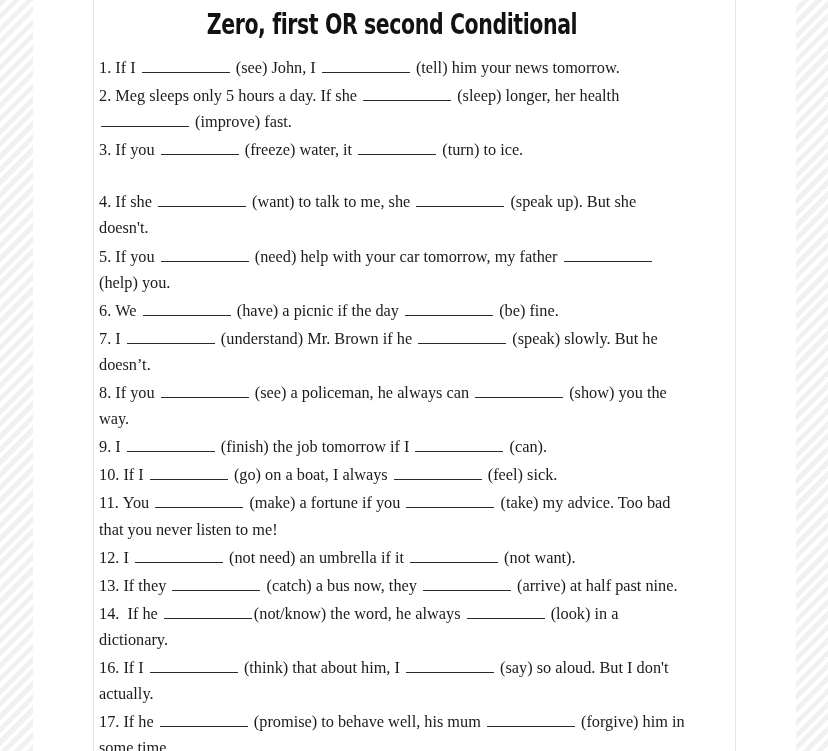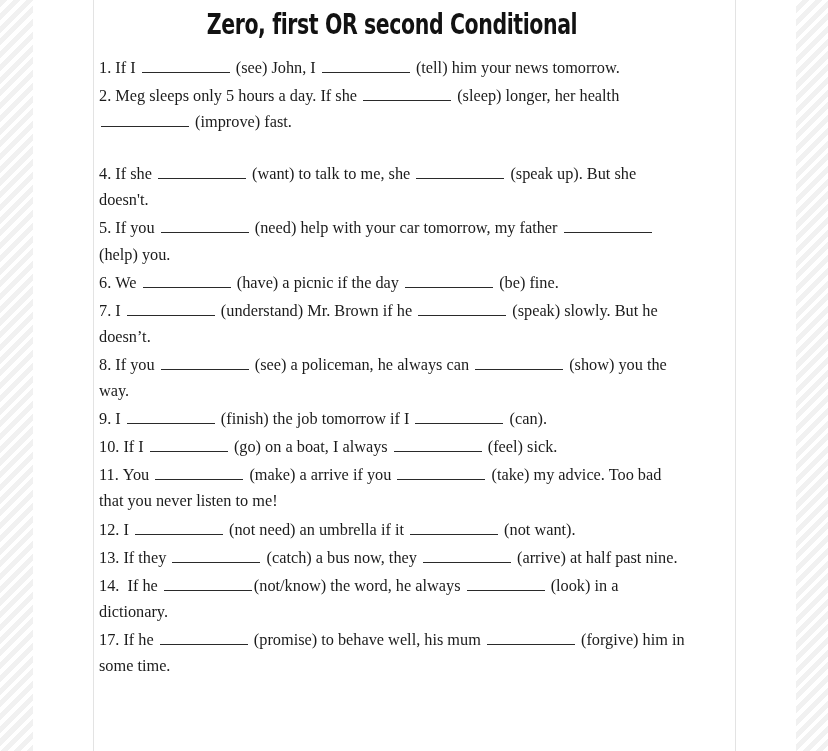--- a/index.html
+++ b/index.html
@@ -121,26 +121,28 @@
   <div class="rule-left"></div>
   <div class="rule-right"></div>
 </div>
 
 <div class="content">
   <h1 class="title">Zero, first OR second Conditional</h1>
 
   <div class="items" id="items-container">
       <p class="item"><span>1.&nbsp;</span><span>If I </span><span class="blank lg"></span><span> (see) John, I </span><span class="blank lg"></span><span> (tell) him your news tomorrow.</span></p>
       <p class="item"><span>2.&nbsp;</span><span>Meg sleeps only 5 hours a day. If she </span><span class="blank lg"></span><span> (sleep) longer, her health </span><span class="blank lg"></span><span> (improve) fast.</span></p>
+      <p class="item"><span>3.&nbsp;</span><span>If you </span><span class="blank md"></span><span> (freeze) water, it </span><span class="blank md"></span><span> (turn) to ice.</span></p>
       <p class="item gap-before"><span>4.&nbsp;</span><span>If she </span><span class="blank lg"></span><span> (want) to talk to me, she </span><span class="blank lg"></span><span> (speak up). But she doesn't.</span></p>
       <p class="item"><span>5.&nbsp;</span><span>If you </span><span class="blank lg"></span><span> (need) help with your car tomorrow, my father </span><span class="blank lg"></span><span> (help) you.</span></p>
       <p class="item"><span>6.&nbsp;</span><span>We </span><span class="blank lg"></span><span> (have) a picnic if the day </span><span class="blank lg"></span><span> (be) fine.</span></p>
       <p class="item"><span>7.&nbsp;</span><span>I </span><span class="blank lg"></span><span> (understand) Mr. Brown if he </span><span class="blank lg"></span><span> (speak) slowly. But he doesn’t.</span></p>
       <p class="item"><span>8.&nbsp;</span><span>If you </span><span class="blank lg"></span><span> (see) a policeman, he always can </span><span class="blank lg"></span><span> (show) you the way.</span></p>
       <p class="item"><span>9.&nbsp;</span><span>I </span><span class="blank lg"></span><span> (finish) the job tomorrow if I </span><span class="blank lg"></span><span> (can).</span></p>
       <p class="item"><span>10.&nbsp;</span><span>If I </span><span class="blank md"></span><span> (go) on a boat, I always </span><span class="blank lg"></span><span> (feel) sick.</span></p>
-      <p class="item"><span>11.&nbsp;</span><span>You </span><span class="blank lg"></span><span> (make) a arrive if you </span><span class="blank lg"></span><span> (take) my advice. Too bad that you never listen to me!</span></p>
+      <p class="item"><span>11.&nbsp;</span><span>You </span><span class="blank lg"></span><span> (make) a fortune if you </span><span class="blank lg"></span><span> (take) my advice. Too bad that you never listen to me!</span></p>
       <p class="item"><span>12.&nbsp;</span><span>I </span><span class="blank lg"></span><span> (not need) an umbrella if it </span><span class="blank lg"></span><span> (not want).</span></p>
       <p class="item"><span>13.&nbsp;</span><span>If they </span><span class="blank lg"></span><span> (catch) a bus now, they </span><span class="blank lg"></span><span> (arrive) at half past nine.</span></p>
       <p class="item"><span>14.&nbsp;&nbsp;</span><span>If he </span><span class="blank lg"></span><span>(not/know) the word, he always </span><span class="blank md"></span><span> (look) in a dictionary.</span></p>
+      <p class="item"><span>16.&nbsp;</span><span>If I </span><span class="blank lg"></span><span> (think) that about him, I </span><span class="blank lg"></span><span> (say) so aloud. But I don't actually.</span></p>
       <p class="item"><span>17.&nbsp;</span><span>If he </span><span class="blank lg"></span><span> (promise) to behave well, his mum </span><span class="blank lg"></span><span> (forgive) him in some time.</span></p>
     </div>
 </div>
 
 </body></html>

